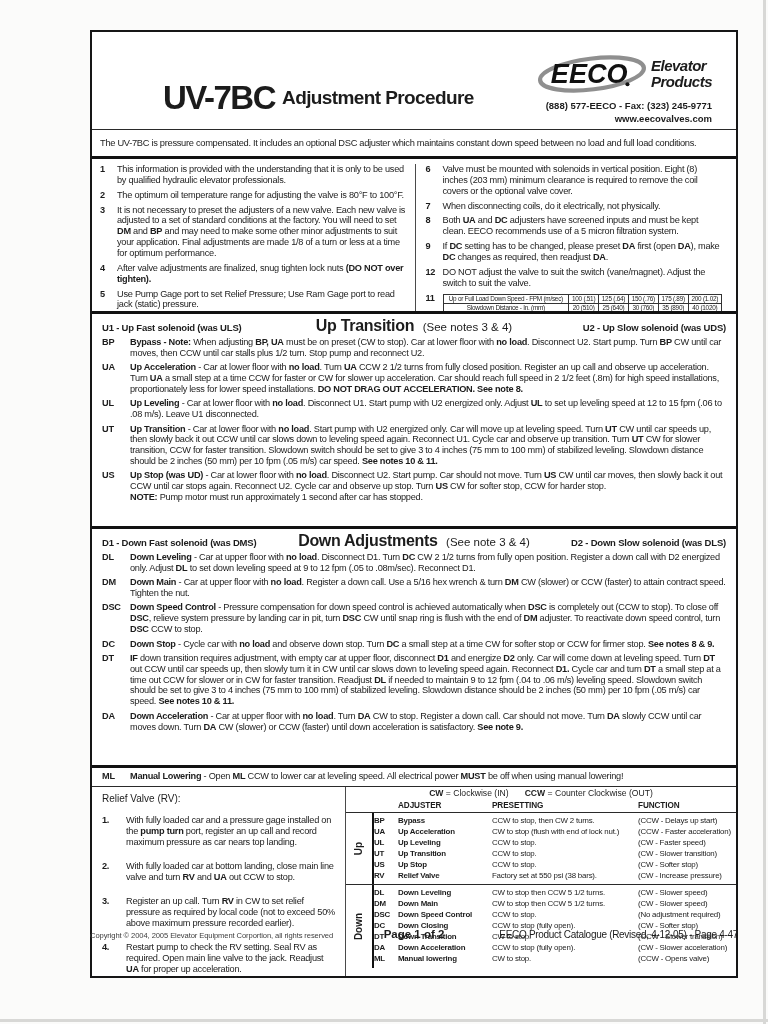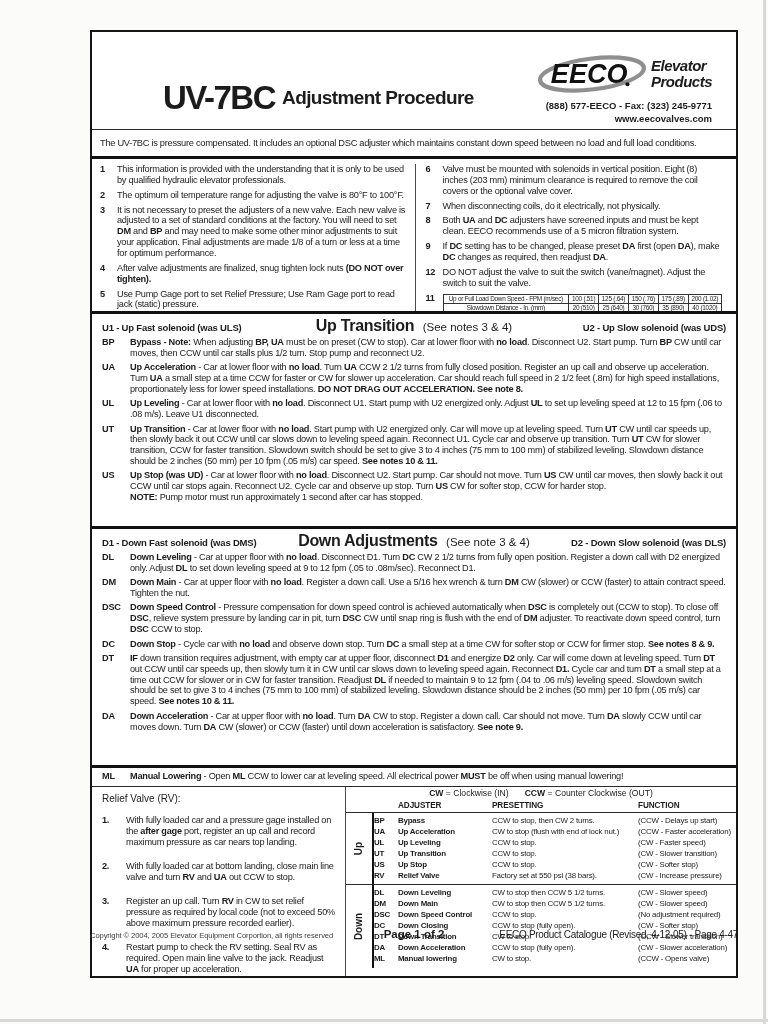--- a/index.html
+++ b/index.html
@@ -278,21 +278,21 @@
     <span><b>Manual Lowering</b> - Open <b>ML</b> CCW to lower car at leveling speed. All electrical power <b>MUST</b> be off when using manual lowering!</span>
   </div>
 
   <div class="rule-thin"></div>
 
   <div class="sec-bottom">
     <div class="rv-col">
       <div class="rv-head">Relief Valve (RV):</div>
       <div class="rv-item">
         <span class="rv-num">1.</span>
-        <span>With fully loaded car and a pressure gage installed on the <b>after gage</b> port, register an up call and record maximum pressure as car nears top landing.</span>
+        <span>With fully loaded car and a pressure gage installed on the <b>pump turn</b> port, register an up call and record maximum pressure as car nears top landing.</span>
       </div>
       <div class="rv-item">
         <span class="rv-num">2.</span>
         <span>With fully loaded car at bottom landing, close main line valve and turn <b>RV</b> and <b>UA</b> out CCW to stop.</span>
       </div>
       <div class="rv-item">
         <span class="rv-num">3.</span>
         <span>Register an up call. Turn <b>RV</b> in CW to set relief pressure as required by local code (not to exceed 50% above maximum pressure recorded earlier).</span>
       </div>
       <div class="rv-item">

